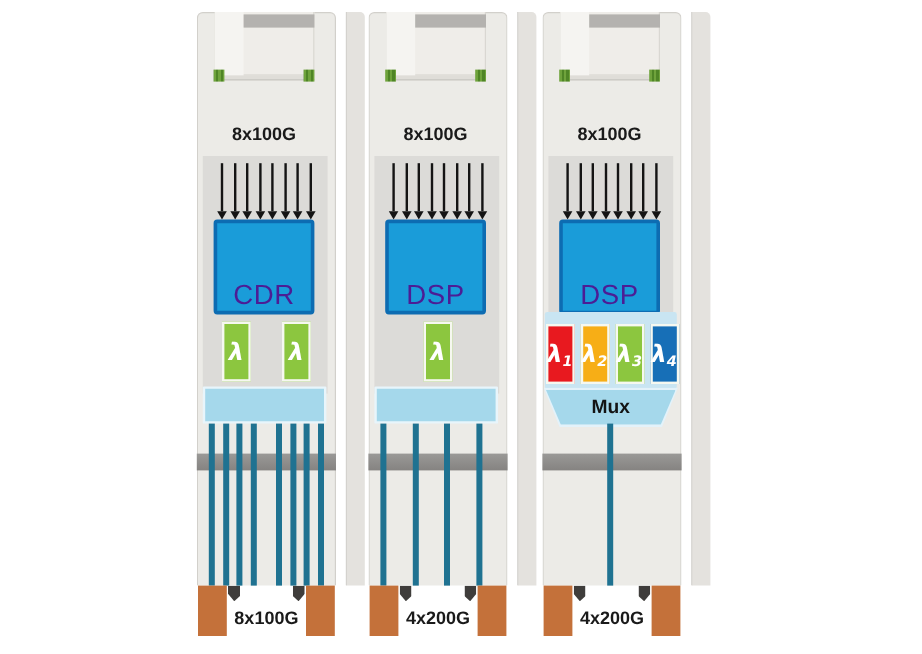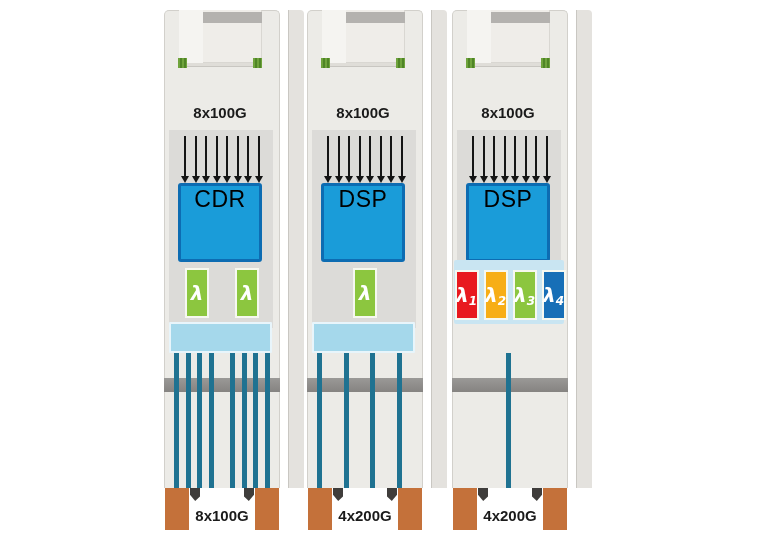--- a/index.html
+++ b/index.html
@@ -35,22 +35,22 @@
   .gray-zone{position:absolute;left:5px;top:120px;width:104px;height:198px;background:#dcdbd8;}
   .m3 .gray-zone{height:132px;}
   .blue-panel{position:absolute;left:2px;top:250px;width:110px;height:64px;background:#c9e5f2;border-radius:2px;}
   .arrows{position:absolute;left:20px;top:126px;width:76px;height:47px;
         display:flex;justify-content:space-between;}
   .arrow{width:2px;height:40px;background:#141414;position:relative;}
   .arrow::after{content:"";position:absolute;left:-3px;bottom:-7px;width:0;height:0;
         border:4px solid transparent;border-top:7px solid #141414;border-bottom:none;}
   .chip{position:absolute;left:14px;top:173px;width:84px;height:79px;box-sizing:border-box;
         background:#1a9cd9;border:3px solid #0d6cb2;border-radius:3px;
-        display:flex;align-items:flex-start;justify-content:center;
-        font-size:23px;letter-spacing:.5px;color:#000000;}
+        display:flex;align-items:flex-end;justify-content:center;
+        font-size:23px;letter-spacing:.5px;color:#4c1d95;}
 
   
   .lambda-row{position:absolute;left:0;top:258px;width:116px;height:50px;
         display:flex;justify-content:center;gap:26px;}
   .m3 .lambda-row{gap:5px;top:260px;}
   .lam{width:24px;height:50px;box-sizing:border-box;border:2px solid #f6f8f0;
         display:flex;align-items:center;justify-content:center;
         color:#ffffff;font-family:"DejaVu Sans",sans-serif;font-style:italic;font-weight:bold;}
   .lam-sym{font-size:20px;line-height:1;}
   .lam-sub{font-size:12px;line-height:1;position:relative;top:6px;}
@@ -240,20 +240,23 @@
       <div class="lam" style="background-color: rgb(140, 198, 63);">
         <span class="lam-sym">λ</span>
           <span class="lam-sub">3</span>
       </div>
       <div class="lam" style="background-color: rgb(23, 111, 183);">
         <span class="lam-sym">λ</span>
           <span class="lam-sub">4</span>
       </div>
     </div>
 
+    <div class="mux">
+      <span class="mux-label">Mux</span>
+    </div>
 
     <div class="fiber-zone">
       <div class="band"></div>
       <div class="fibers">
           <span class="fiber"></span>
         </div>
     </div>
 
     <div class="foot foot-l"></div>
     <div class="foot foot-r"></div>

